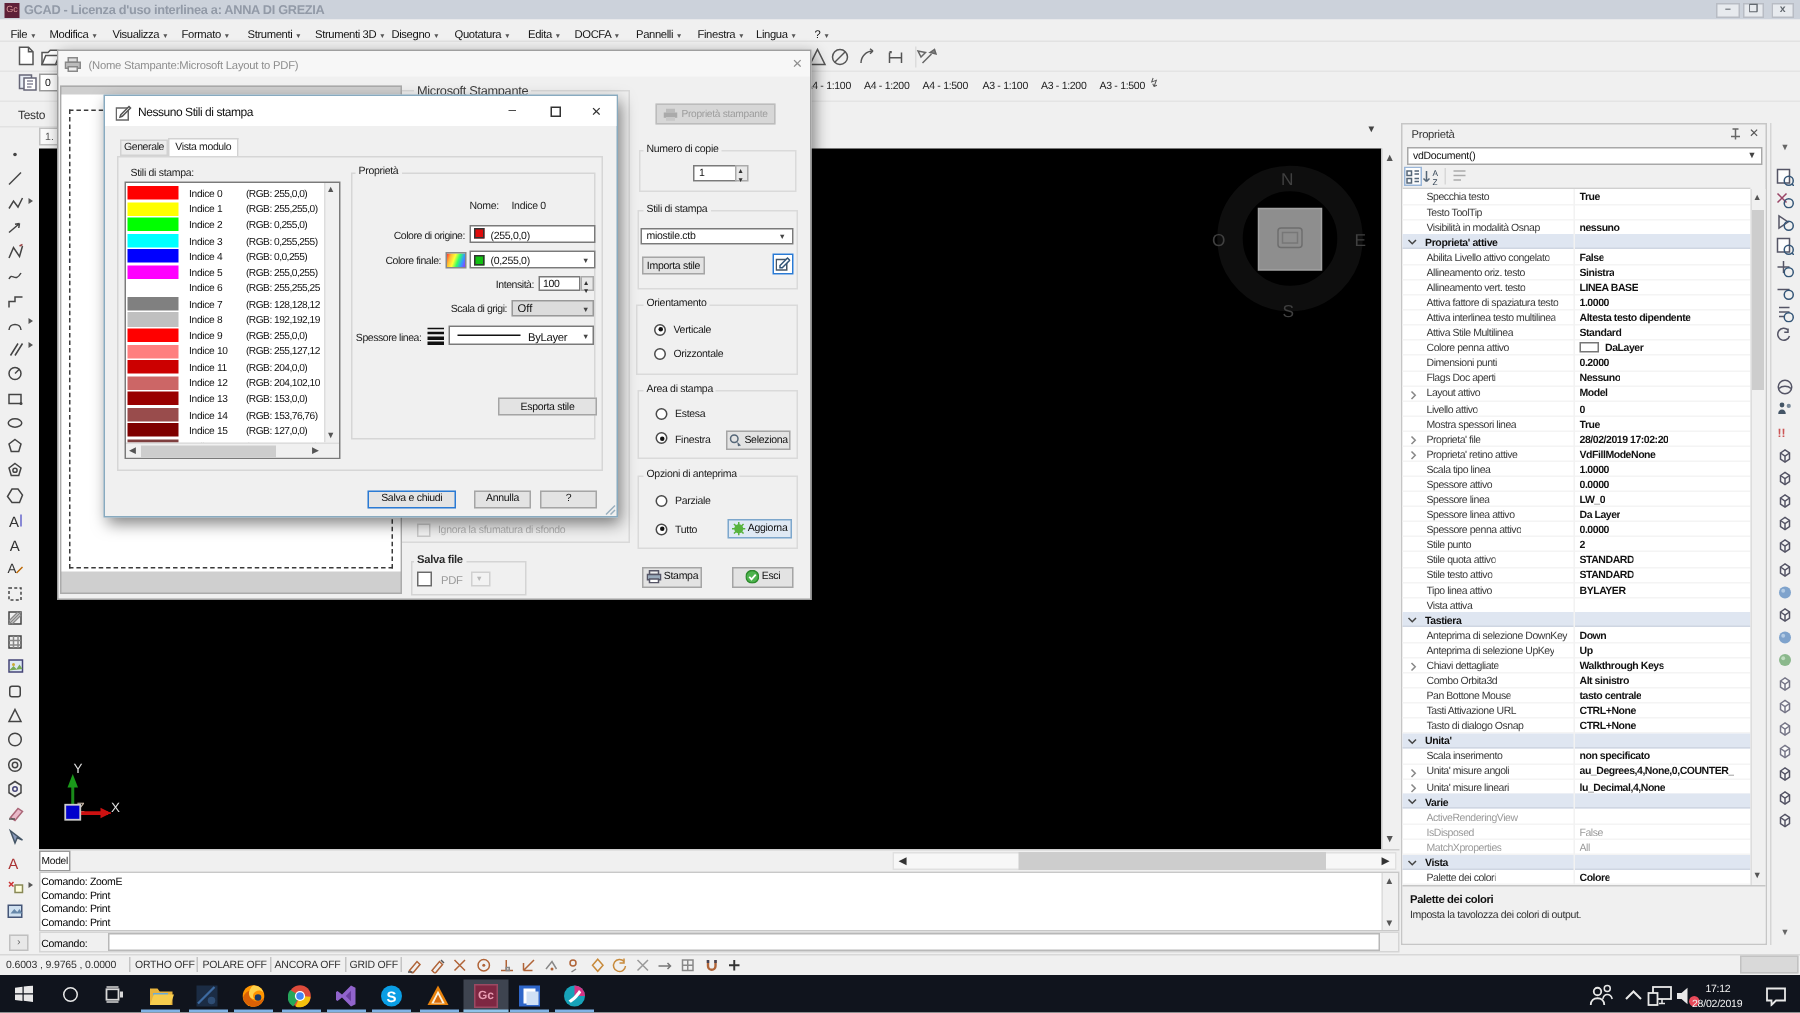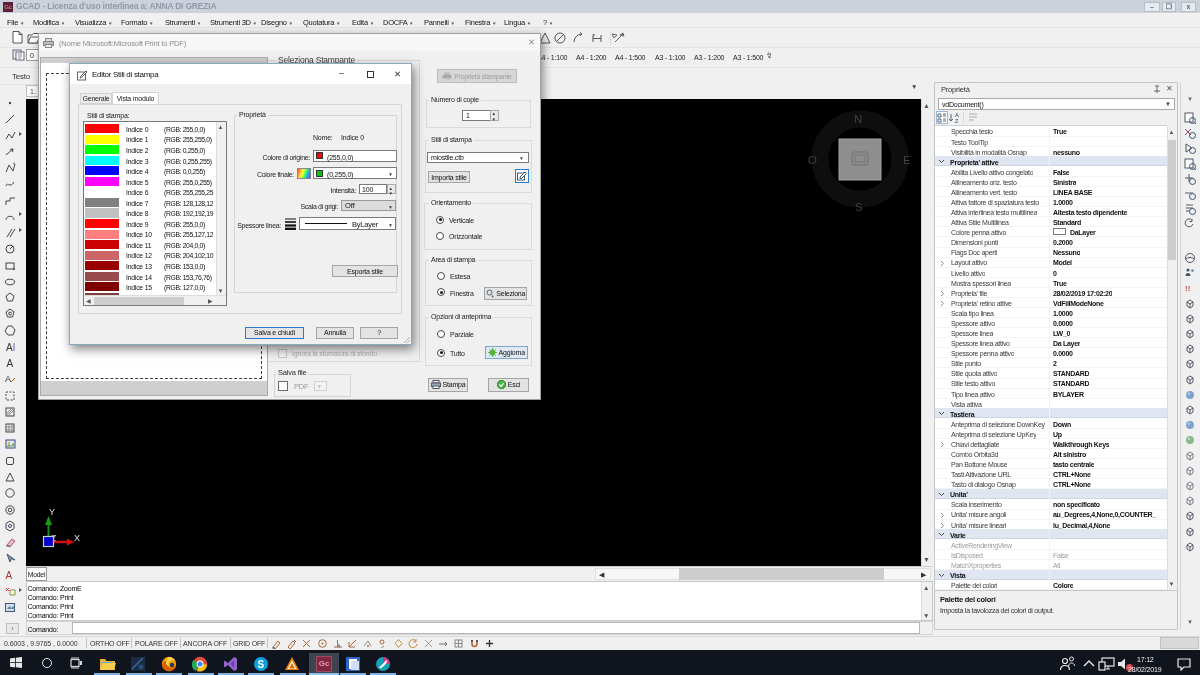--- a/index.html
+++ b/index.html
@@ -698,24 +698,24 @@
     </svg>
 <div class="s" style="left:1187px;top:618px;font-size:6px;color:#666">▼</div>
 <div class="s" style="left:911px;top:82px;font-size:6.5px;color:#444">▼</div>
 <div class="a" style="left:38px;top:33px;width:503px;height:367px;background:#f0f0f0;border:1px solid #9f9f9f;box-shadow:2px 3px 9px rgba(0,0,0,0.45)"></div>
 <div class="a" style="left:39px;top:34px;width:501px;height:17px;background:#f7f7f7"></div>
 <svg class="a" style="left:43px;top:37.5px" width="11" height="10" viewBox="0 0 11 10">
       <rect x="2.5" y="0.5" width="6" height="3" fill="#ddd" stroke="#888"></rect>
       <rect x="0.5" y="3.5" width="10" height="4" fill="#bbb" stroke="#888"></rect>
       <rect x="2.5" y="6.5" width="6" height="3" fill="#eee" stroke="#888"></rect>
     </svg>
-<div class="s" style="left:59px;top:38.5px;font-size:7.5px;letter-spacing:-0.15px;color:#8e8e8e">(Nome Microsoft:Microsoft Print to PDF)</div>
+<div class="s" style="left:59px;top:38.5px;font-size:7.5px;letter-spacing:-0.15px;color:#8e8e8e">(Nome Stampante:Microsoft Layout to PDF)</div>
 <div class="s" style="left:528px;top:38px;font-size:8.5px;color:#8e8e8e">✕</div>
 <div class="a" style="left:45px;top:60px;width:375px;height:302px;border:1px solid #d9d9d9"></div>
-<div class="gl" style="left:276px;top:56px;font-size:8.5px;letter-spacing:-0.2px;color:#3c3c3c">Seleziona Stampante</div>
+<div class="gl" style="left:276px;top:56px;font-size:8.5px;letter-spacing:-0.2px;color:#3c3c3c">Microsoft Stampante</div>
 <div class="a" style="left:40px;top:57px;width:228px;height:339px;background:#cfcfcf;border:1px solid #ababab"></div>
 <div class="a" style="left:41px;top:63px;width:226px;height:318px;background:#fff"></div>
 <div class="a" style="left:46px;top:73px;width:216px;height:306px;border:1px dashed #3a3a3a"></div>
 <div class="btn" style="left:437px;top:69px;width:80px;height:14px;background:#d7d7d7;border-color:#bcbcbc;color:#9d9d9d;font-size:6.8px;letter-spacing:-0.2px"><svg width="10" height="9" viewBox="0 0 10 9" style="margin-right:2px">
         <rect x="2" y="0.5" width="6" height="2.5" fill="#bbb"></rect>
         <rect x="0.5" y="3" width="9" height="3.5" fill="#aaa"></rect>
         <rect x="2" y="6" width="6" height="2.5" fill="#c8c8c8"></rect>
       </svg>Proprietà stampante</div>
 <div class="gb" style="left:426px;top:100px;width:105px;height:28px"></div>
 <div class="gl" style="left:429px;top:96px">Numero di copie</div>
@@ -755,42 +755,42 @@
 <div class="s" style="left:450px;top:330px">Parziale</div>
 <div class="rad on" style="left:437px;top:348.5px"></div>
 <div class="s" style="left:450px;top:349px">Tutto</div>
 <div class="btn" style="left:485px;top:345.5px;width:43px;height:13.5px;font-size:7px;letter-spacing:-0.2px;background:#dfe9f4;border-color:#7da7cc"><svg width="9" height="9" viewBox="0 0 9 9" style="margin-right:1.5px">
         <circle cx="4.5" cy="4.5" r="3" fill="#57b33e"></circle>
         <path d="M4.5 0v2M4.5 7v2M0 4.5h2M7 4.5h2M1.3 1.3l1.4 1.4M6.3 6.3l1.4 1.4M7.7 1.3L6.3 2.7M2.7 6.3L1.3 7.7" stroke="#57b33e"></path>
       </svg>Aggiorna</div>
 <div class="a" style="left:278px;top:348.5px;width:9px;height:9px;background:#f4f4f4;border:1px solid #c9c9c9"></div>
 <div class="s" style="left:292px;top:349px;color:#b0b0b0">Ignora la sfumatura di sfondo</div>
 <div class="gb" style="left:274px;top:374px;width:77px;height:23px;border-color:#d4d4d4"></div>
-<div class="gl" style="left:276px;top:369px;font-size:7.5px;letter-spacing:-0.2px;font-weight:normal;color:#2a2a2a">Salva file</div>
+<div class="gl" style="left:276px;top:369px;font-size:7.5px;letter-spacing:-0.2px;font-weight:bold;color:#2a2a2a">Salva file</div>
 <div class="a" style="left:278px;top:380.5px;width:10px;height:10px;background:#fff;border:1px solid #6a6a6a"></div>
 <div class="s" style="left:294px;top:382px;font-size:7.5px;color:#9a9a9a">PDF</div>
 <div class="a" style="left:314px;top:380.5px;width:13px;height:10px;background:#f2f2f2;border:1px solid #d0d0d0"></div>
 <div class="s" style="left:317px;top:382px;font-size:5px;color:#b8b8b8">▼</div>
 <div class="btn" style="left:428px;top:377.5px;width:40px;height:14px;font-size:7px;letter-spacing:-0.2px"><svg width="10" height="9" viewBox="0 0 10 9" style="margin-right:2px">
         <rect x="2" y="0.5" width="6" height="2.5" fill="#eee" stroke="#556"></rect>
         <rect x="0.5" y="3" width="9" height="3.5" fill="#9ab" stroke="#556"></rect>
         <rect x="2" y="6" width="6" height="2.5" fill="#fff" stroke="#556"></rect>
       </svg>Stampa</div>
 <div class="btn" style="left:488px;top:377.5px;width:41px;height:14px;font-size:7px;letter-spacing:-0.2px"><svg width="9" height="9" viewBox="0 0 9 9" style="margin-right:2px">
         <circle cx="4.5" cy="4.5" r="4.2" fill="#4db34d"></circle>
         <circle cx="4.5" cy="4.5" r="4.2" fill="none" stroke="#2c8a2c"></circle>
         <path d="M2.5 4.5l1.5 1.8 2.8-3.2" stroke="#fff" stroke-width="1.2" fill="none"></path>
       </svg>Esci</div>
 <div class="a" style="left:69px;top:63px;width:343px;height:282px;background:#f0f0f0;border:1px solid #88aabf;box-shadow:2px 4px 10px rgba(0,0,0,0.5)"></div>
 <div class="a" style="left:70px;top:64px;width:341px;height:20px;background:#fff"></div>
 <svg class="a" style="left:77px;top:70px" width="11" height="11" viewBox="0 0 11 11">
       <rect x="0.5" y="2" width="8" height="8" fill="none" stroke="#666"></rect>
       <path d="M3.5 6.5L9 1l1 1-5.5 5.5L3 8z" fill="#fff" stroke="#555"></path>
     </svg>
-<div class="s" style="left:92px;top:69.5px;font-size:8px;letter-spacing:-0.3px;color:#111">Editor Stili di stampa</div>
+<div class="s" style="left:92px;top:69.5px;font-size:8px;letter-spacing:-0.3px;color:#111">Nessuno Stili di stampa</div>
 <div class="s" style="left:339px;top:69px;font-size:9px;color:#333">–</div>
 <div class="a" style="left:367px;top:70.5px;width:7px;height:7px;border:1px solid #333"></div>
 <div class="s" style="left:394px;top:69.5px;font-size:8.5px;color:#333">✕</div>
 <div class="a" style="left:80px;top:93px;width:32px;height:11px;background:#ececec;border:1px solid #d2d2d2;font-size:7px;letter-spacing:-0.25px;line-height:10px;text-align:center;color:#222;position:absolute">Generale</div>
 <div class="a" style="left:112px;top:91.5px;width:47px;height:13px;background:#fff;border:1px solid #d2d2d2;border-bottom:none;font-size:7px;letter-spacing:-0.25px;line-height:12px;text-align:center;color:#222">Vista modulo</div>
 <div class="a" style="left:78px;top:104px;width:324px;height:210px;background:#f0f0f0;border:1px solid #d6d6d6"></div>
 <div class="s" style="left:87px;top:111px;color:#222">Stili di stampa:</div>
 <div class="a" style="left:83px;top:121px;width:144px;height:185px;background:#fff;border:1px solid #7a7a7a"></div>
 <div class="a" style="left:85px;top:124.0px;width:34px;height:9.2px;background:#ff0000"></div>
 <div class="s" style="left:126px;top:124.8px;font-size:6.8px;letter-spacing:-0.2px;color:#111">Indice 0</div>

